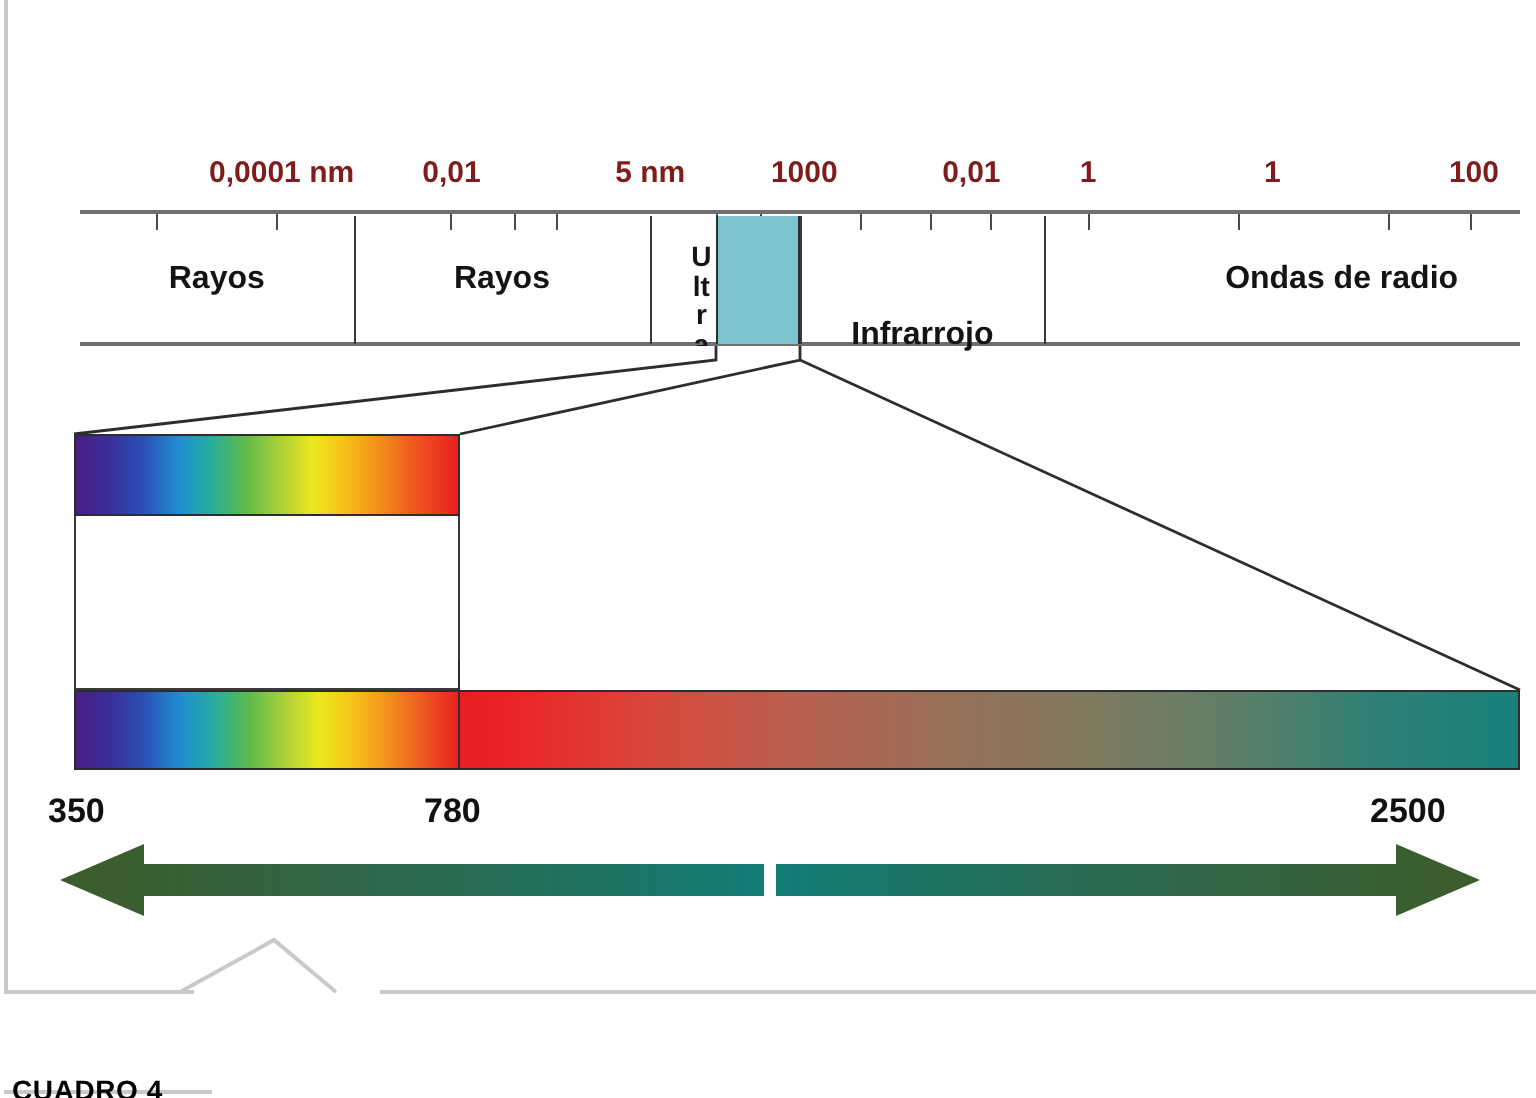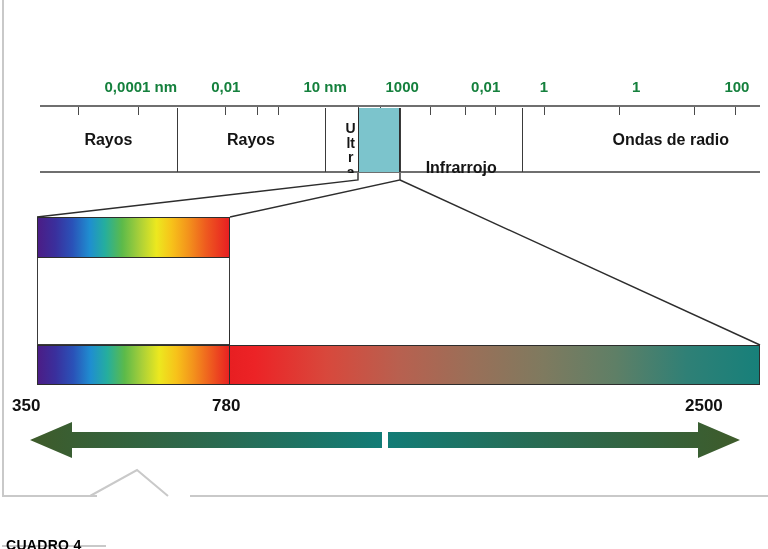--- a/index.html
+++ b/index.html
@@ -61,21 +61,21 @@
   .tick {
     position: absolute;
     top: 107px; width: 1px; height: 8px;
     background: #4a4a4a;
   }
   .tick-label {
     position: absolute;
     top: 78px;
     font-size: 15px;
     font-weight: bold;
-    color: #15803d;
+    color: #7f1d1d;
     white-space: nowrap;
     transform: translateX(-50%);
   }
   .band-bottom {
     position: absolute;
     left: 40px; top: 171px; width: 720px; height: 2px;
     background: #6f6f6f;
   }
   .band-sep {
     position: absolute;
@@ -221,21 +221,21 @@
       <div class="tick" style="left: 464.8px;"></div>
       <div class="tick" style="left: 495.04px;"></div>
       <div class="tick" style="left: 544px;"></div>
       <div class="tick" style="left: 618.88px;"></div>
       <div class="tick" style="left: 694.48px;"></div>
       <div class="tick" style="left: 734.8px;"></div>
     </div>
   <div id="tick-label-layer">
       <div class="tick-label" style="left: 140.8px;">0,0001 nm</div>
       <div class="tick-label" style="left: 225.76px;">0,01</div>
-      <div class="tick-label" style="left: 325.12px;">10 nm</div>
+      <div class="tick-label" style="left: 325.12px;">5 nm</div>
       <div class="tick-label" style="left: 402.16px;">1000</div>
       <div class="tick-label" style="left: 485.68px;">0,01</div>
       <div class="tick-label" style="left: 544px;">1</div>
       <div class="tick-label" style="left: 636.16px;">1</div>
       <div class="tick-label" style="left: 736.96px; text-align: center;">100</div>
     </div>
 
   <div class="band-bottom"></div>
   <div id="band-layer">
       <div class="band-label" style="left: 40px; width: 136.8px;">Rayos</div>
@@ -256,21 +256,21 @@
     <polyline points="400,173 400,180 230,217" fill="none" stroke="#2d2d2d" stroke-width="1.4"></polyline>
     <polyline points="400,180 760,345" fill="none" stroke="#2d2d2d" stroke-width="1.4"></polyline>
   </svg>
 
   <div class="vis-strip"></div>
   <div class="white-box"></div>
 
   <div class="wide-bar"></div>
   <div class="wide-bar-divider"></div>
 
-  <div class="wl-label" style="left:12px;">350</div>
+  <div class="wl-label" style="left:24px;">350</div>
   <div class="wl-label" style="left:192px;margin-left:20px;">780</div>
   <div class="wl-label" style="left:685px;">2500</div>
 
   <div class="range-wrap">
     <svg viewBox="0 0 710 40" width="710" height="40">
       <defs>
         <linearGradient id="gradLeft" x1="0" y1="0" x2="1" y2="0">
           <stop offset="0%" stop-color="#3e5b2a"></stop>
           <stop offset="55%" stop-color="#2a6b52"></stop>
           <stop offset="100%" stop-color="#127c76"></stop>

